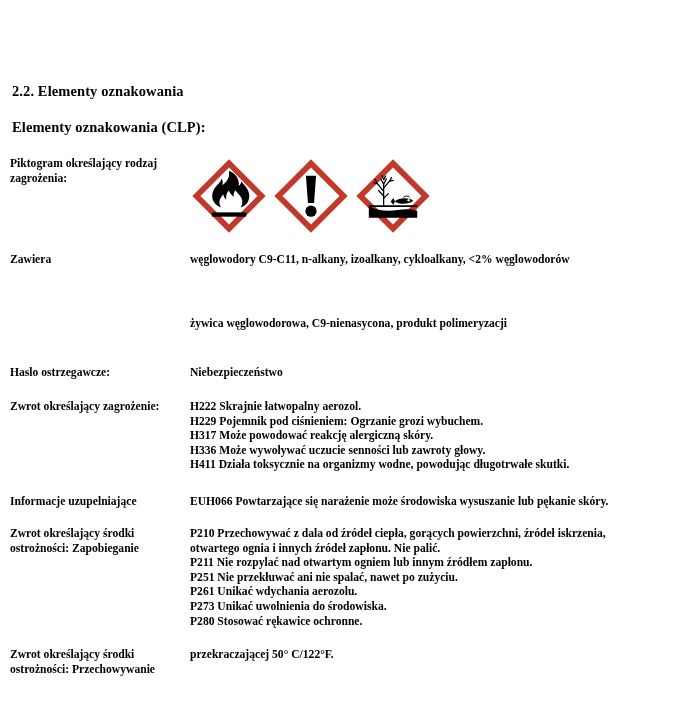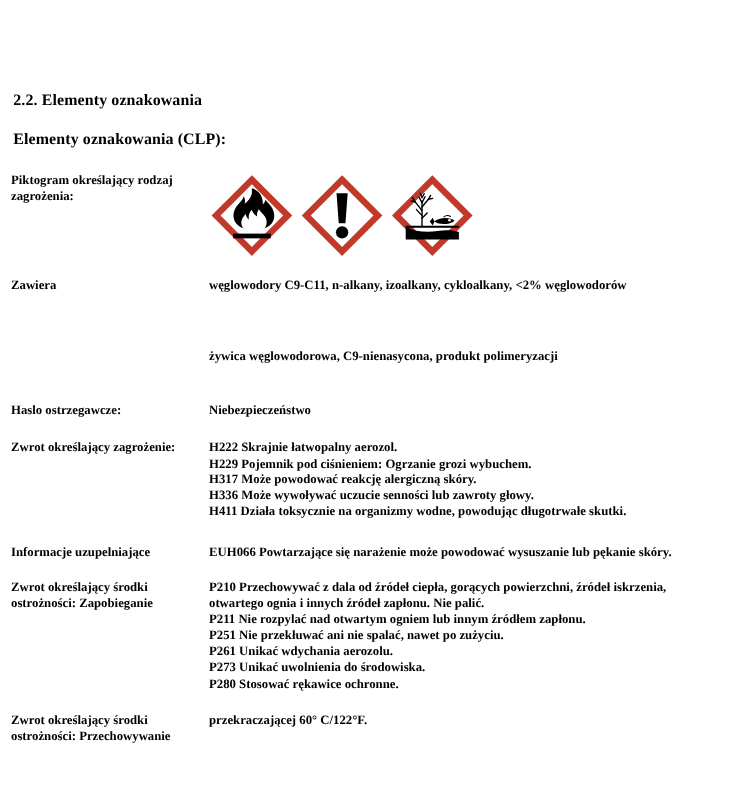--- a/index.html
+++ b/index.html
@@ -194,21 +194,21 @@
       <span class="ln">H229 Pojemnik pod ciśnieniem: Ogrzanie grozi wybuchem.</span>
       <span class="ln">H317 Może powodować reakcję alergiczną skóry.</span>
       <span class="ln">H336 Może wywoływać uczucie senności lub zawroty głowy.</span>
       <span class="ln">H411 Działa toksycznie na organizmy wodne, powodując długotrwałe skutki.</span>
     </div>
   </div>
 
   <div class="row" style="top:495px;">
     <div class="label" style="top:0;">Informacje uzupelniające</div>
     <div class="value" style="top:0;">
-      <span class="ln">EUH066 Powtarzające się narażenie może powodować wysuszanie lub pękanie skóry.</span>
+      <span class="ln">EUH066 Powtarzające się narażenie może środowiska wysuszanie lub pękanie skóry.</span>
     </div>
   </div>
 
   <div class="row" style="top:527px;">
     <div class="label" style="top:0;">
       <span class="ln">Zwrot określający środki</span>
       <span class="ln">ostrożności:</span>
       <span class="ln">Zapobieganie</span>
     </div>
     <div class="value" style="top:0;">
@@ -222,17 +222,17 @@
     </div>
   </div>
 
   <div class="row" style="top:648px;">
     <div class="label" style="top:0;">
       <span class="ln">Zwrot określający środki</span>
       <span class="ln">ostrożności:</span>
       <span class="ln">Przechowywanie</span>
     </div>
     <div class="value" style="top:0;">
-      <span class="ln">przekraczającej 60° C/122°F.</span>
+      <span class="ln">przekraczającej 50° C/122°F.</span>
     </div>
   </div>
 
 </div>
 
 </body></html>

